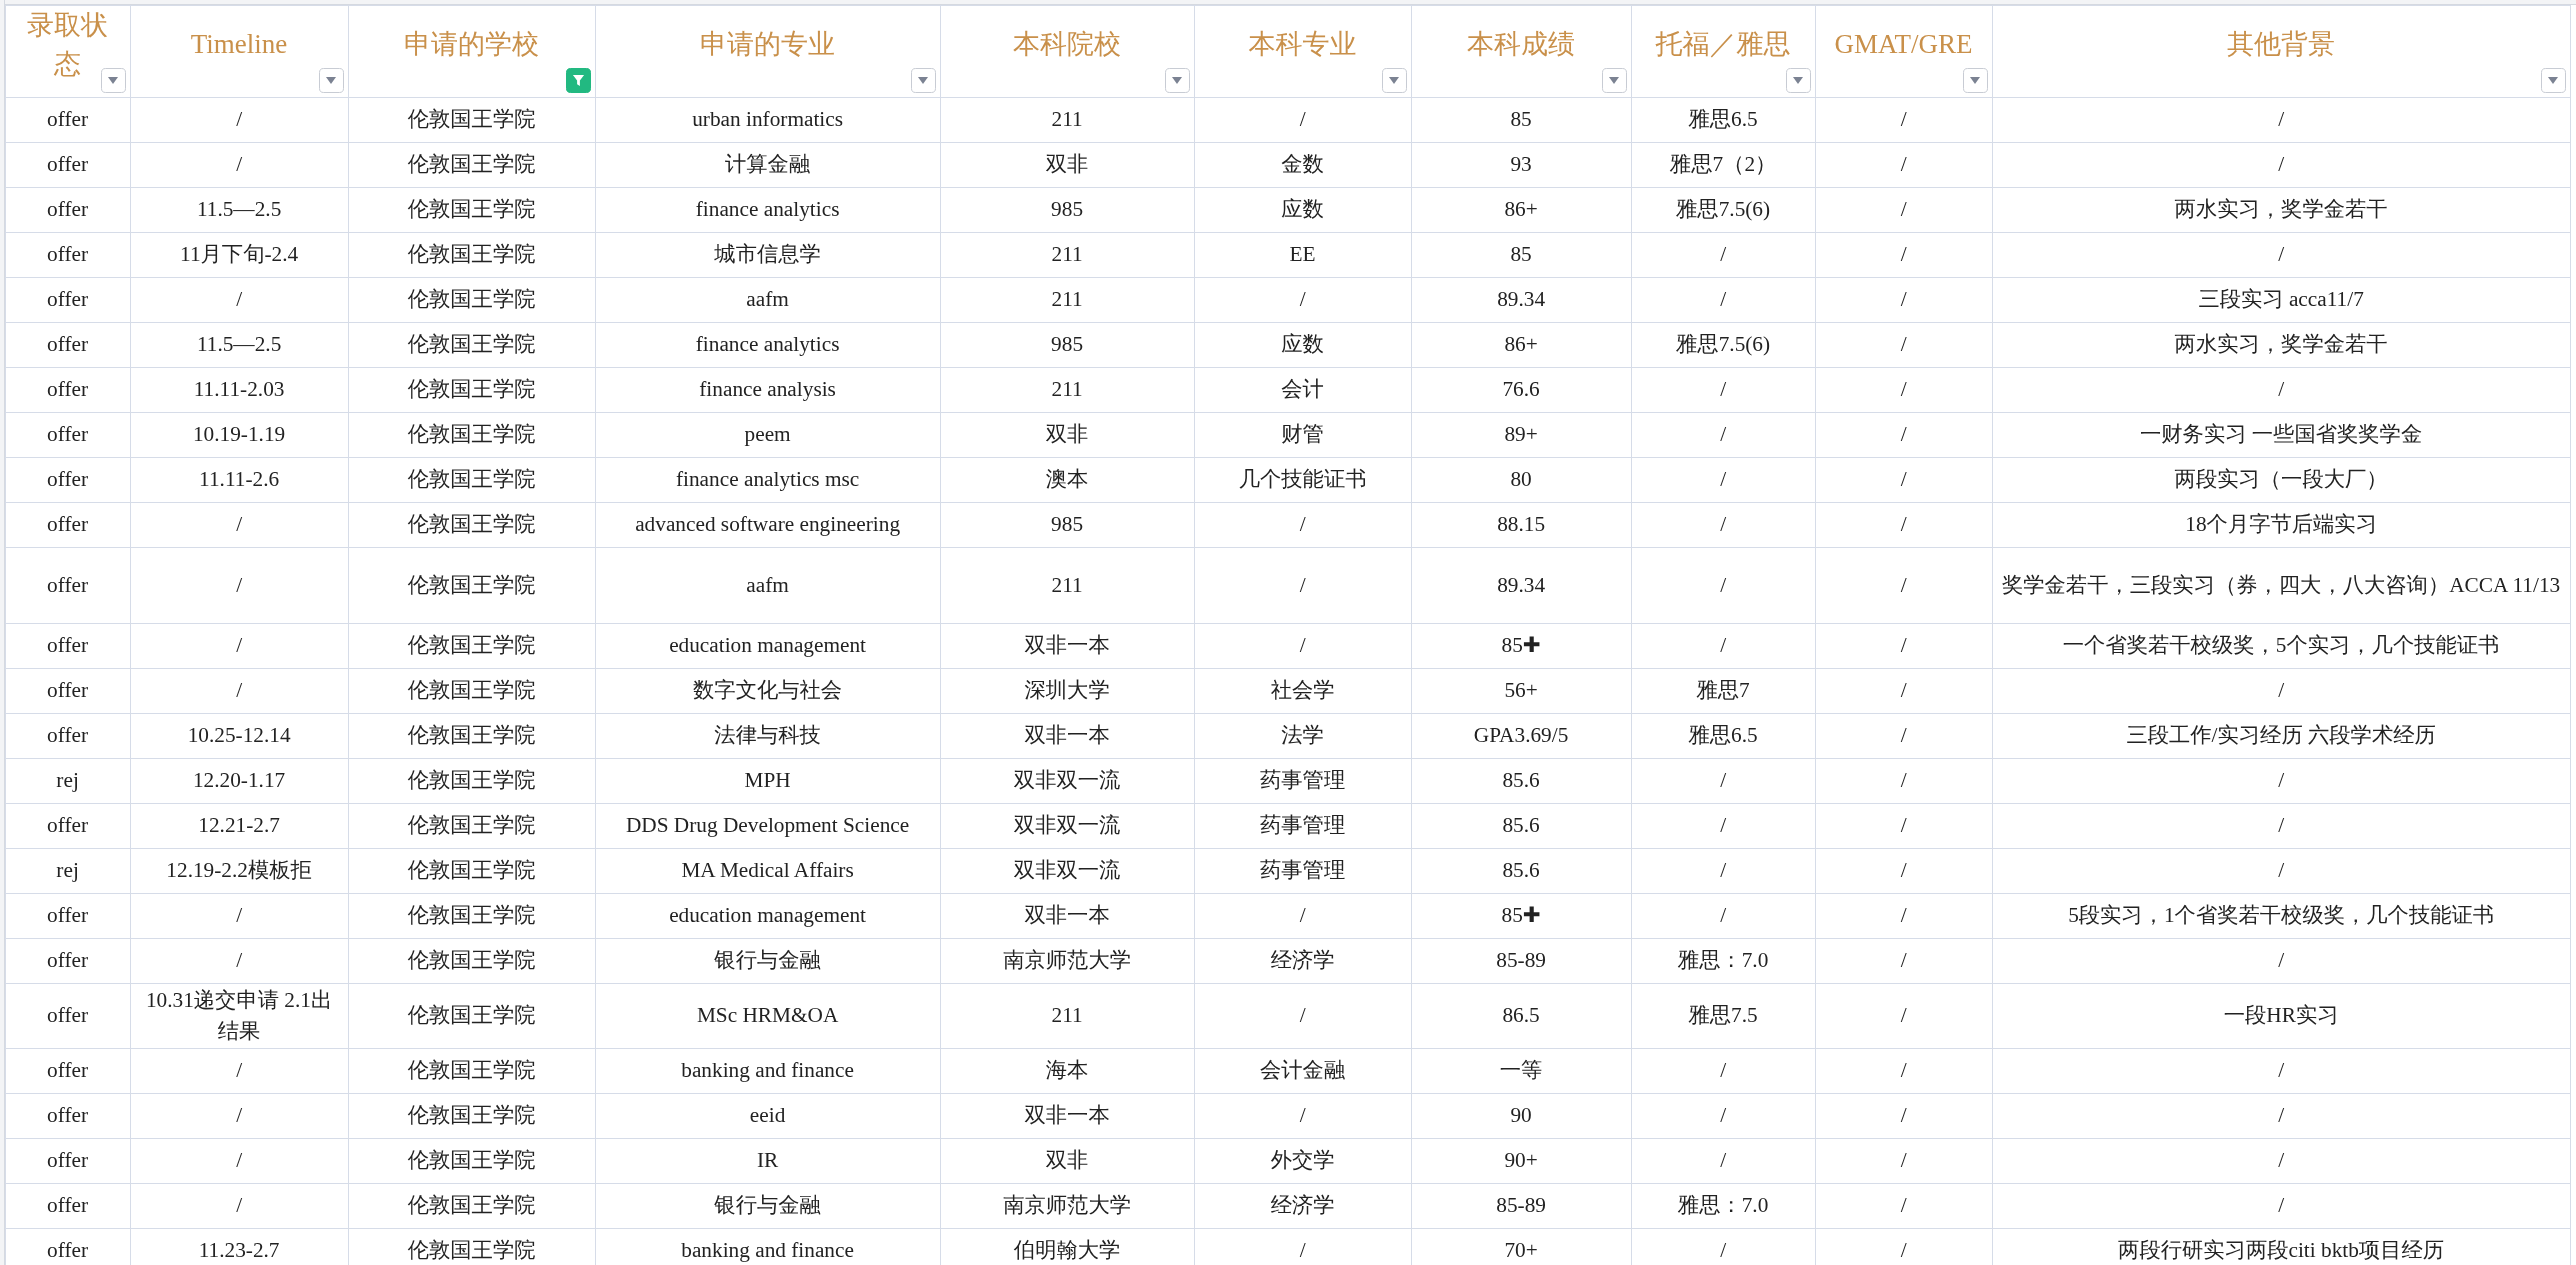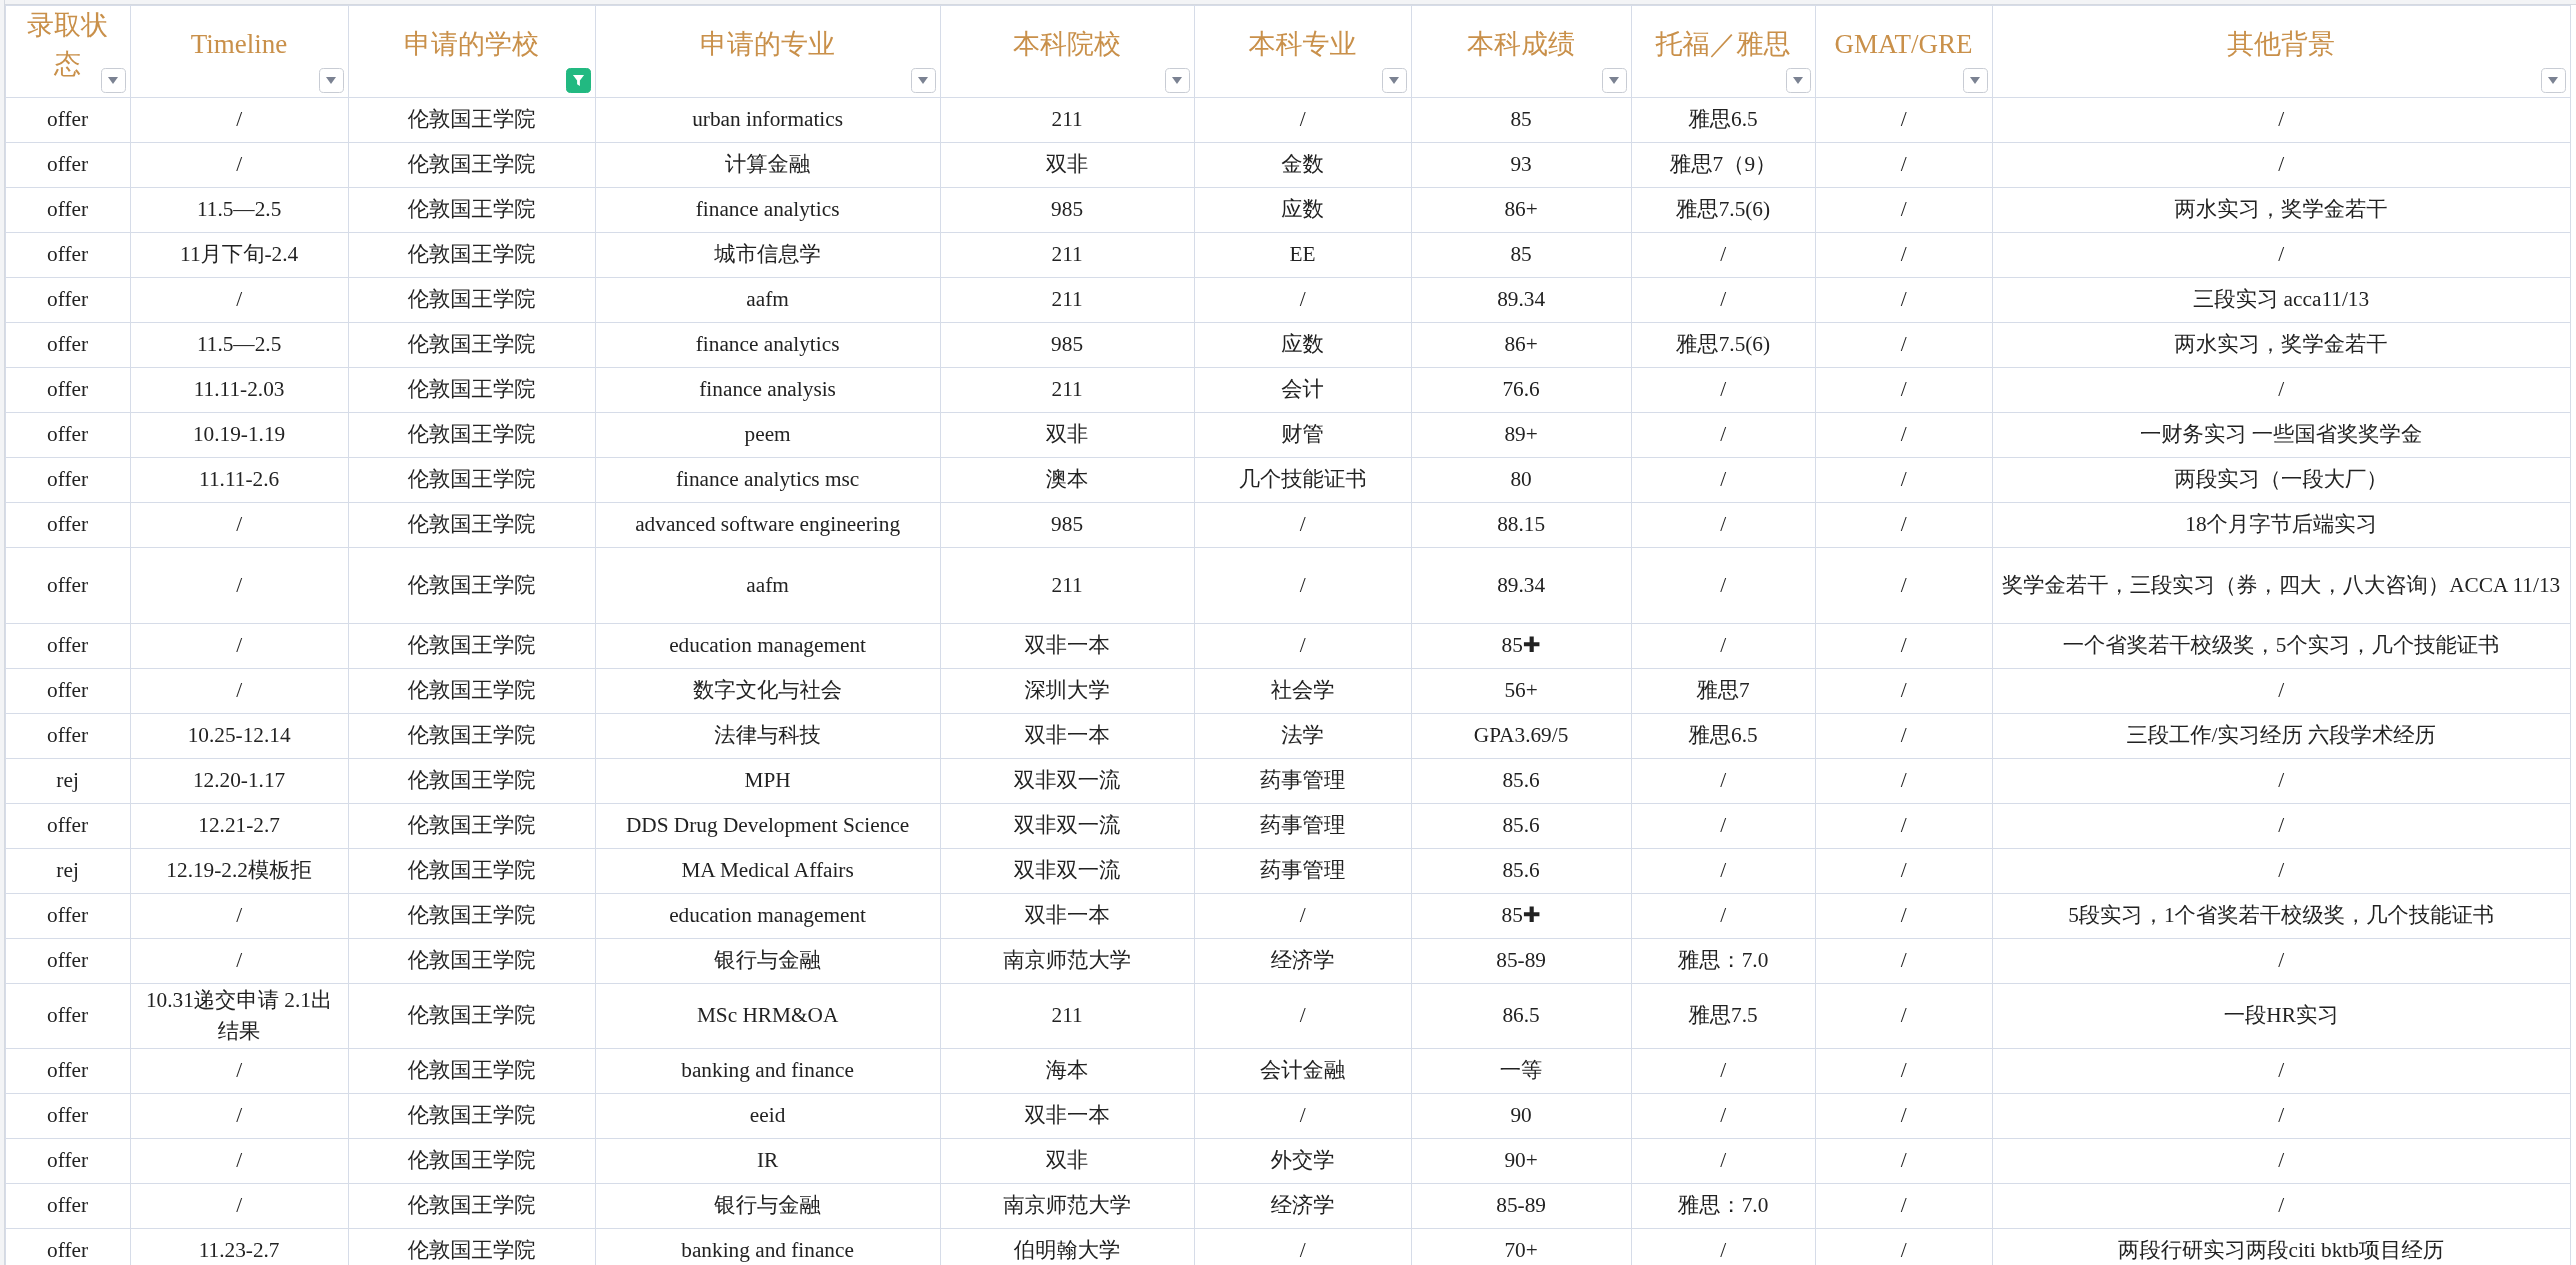--- a/index.html
+++ b/index.html
@@ -114,21 +114,21 @@
         <td>/</td>
       </tr>
       <tr class="row-std">
         <td>offer</td>
         <td>/</td>
         <td>伦敦国王学院</td>
         <td>计算金融</td>
         <td>双非</td>
         <td>金数</td>
         <td>93</td>
-        <td>雅思7（9）</td>
+        <td>雅思7（2）</td>
         <td>/</td>
         <td>/</td>
       </tr>
       <tr class="row-std">
         <td>offer</td>
         <td>11.5—2.5</td>
         <td>伦敦国王学院</td>
         <td>finance analytics</td>
         <td>985</td>
         <td>应数</td>
@@ -152,21 +152,21 @@
       <tr class="row-std">
         <td>offer</td>
         <td>/</td>
         <td>伦敦国王学院</td>
         <td>aafm</td>
         <td>211</td>
         <td>/</td>
         <td>89.34</td>
         <td>/</td>
         <td>/</td>
-        <td>三段实习 acca11/13</td>
+        <td>三段实习 acca11/7</td>
       </tr>
       <tr class="row-std">
         <td>offer</td>
         <td>11.5—2.5</td>
         <td>伦敦国王学院</td>
         <td>finance analytics</td>
         <td>985</td>
         <td>应数</td>
         <td>86+</td>
         <td class="grey">雅思7.5(6)</td>

